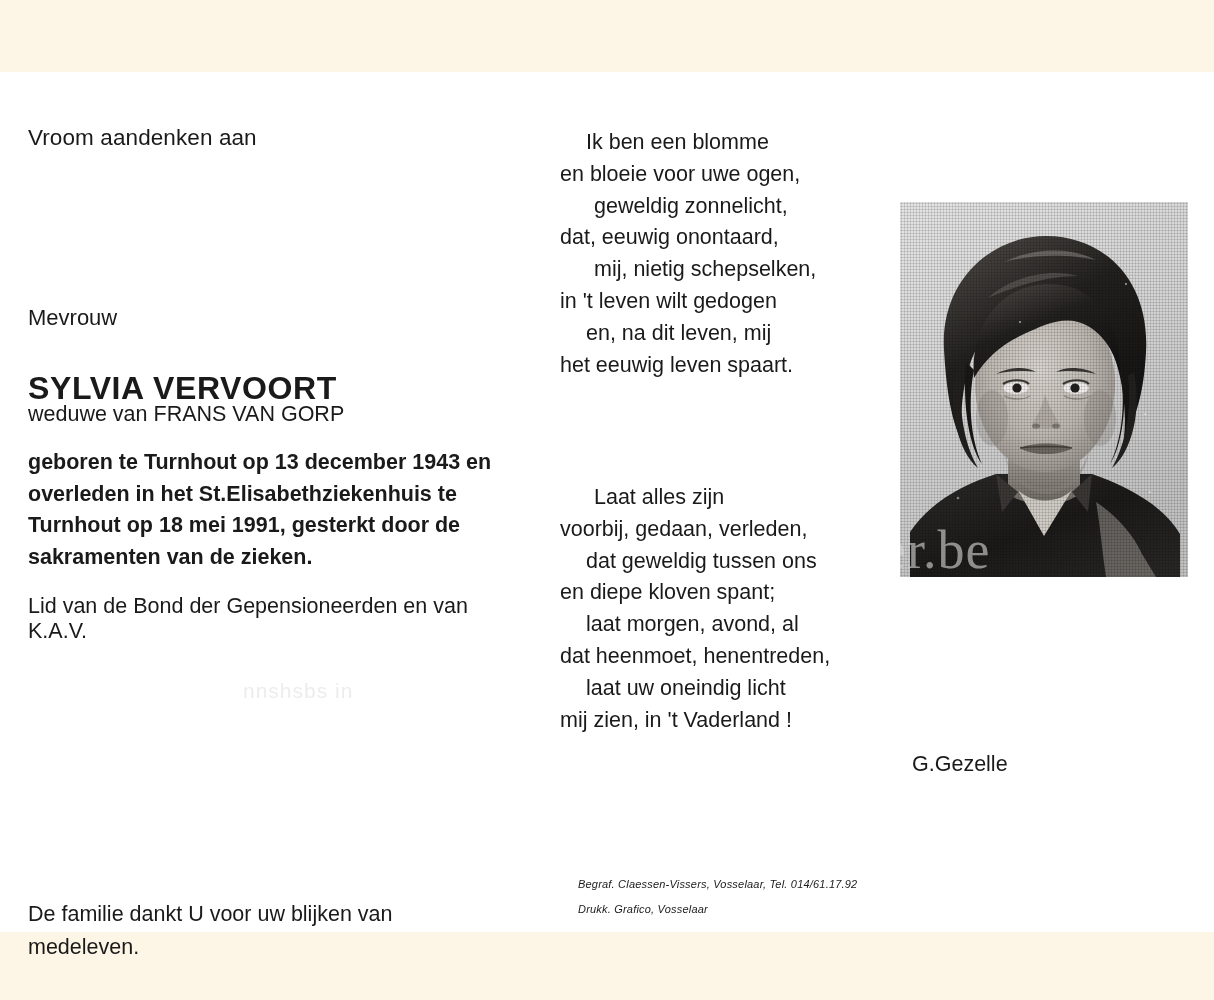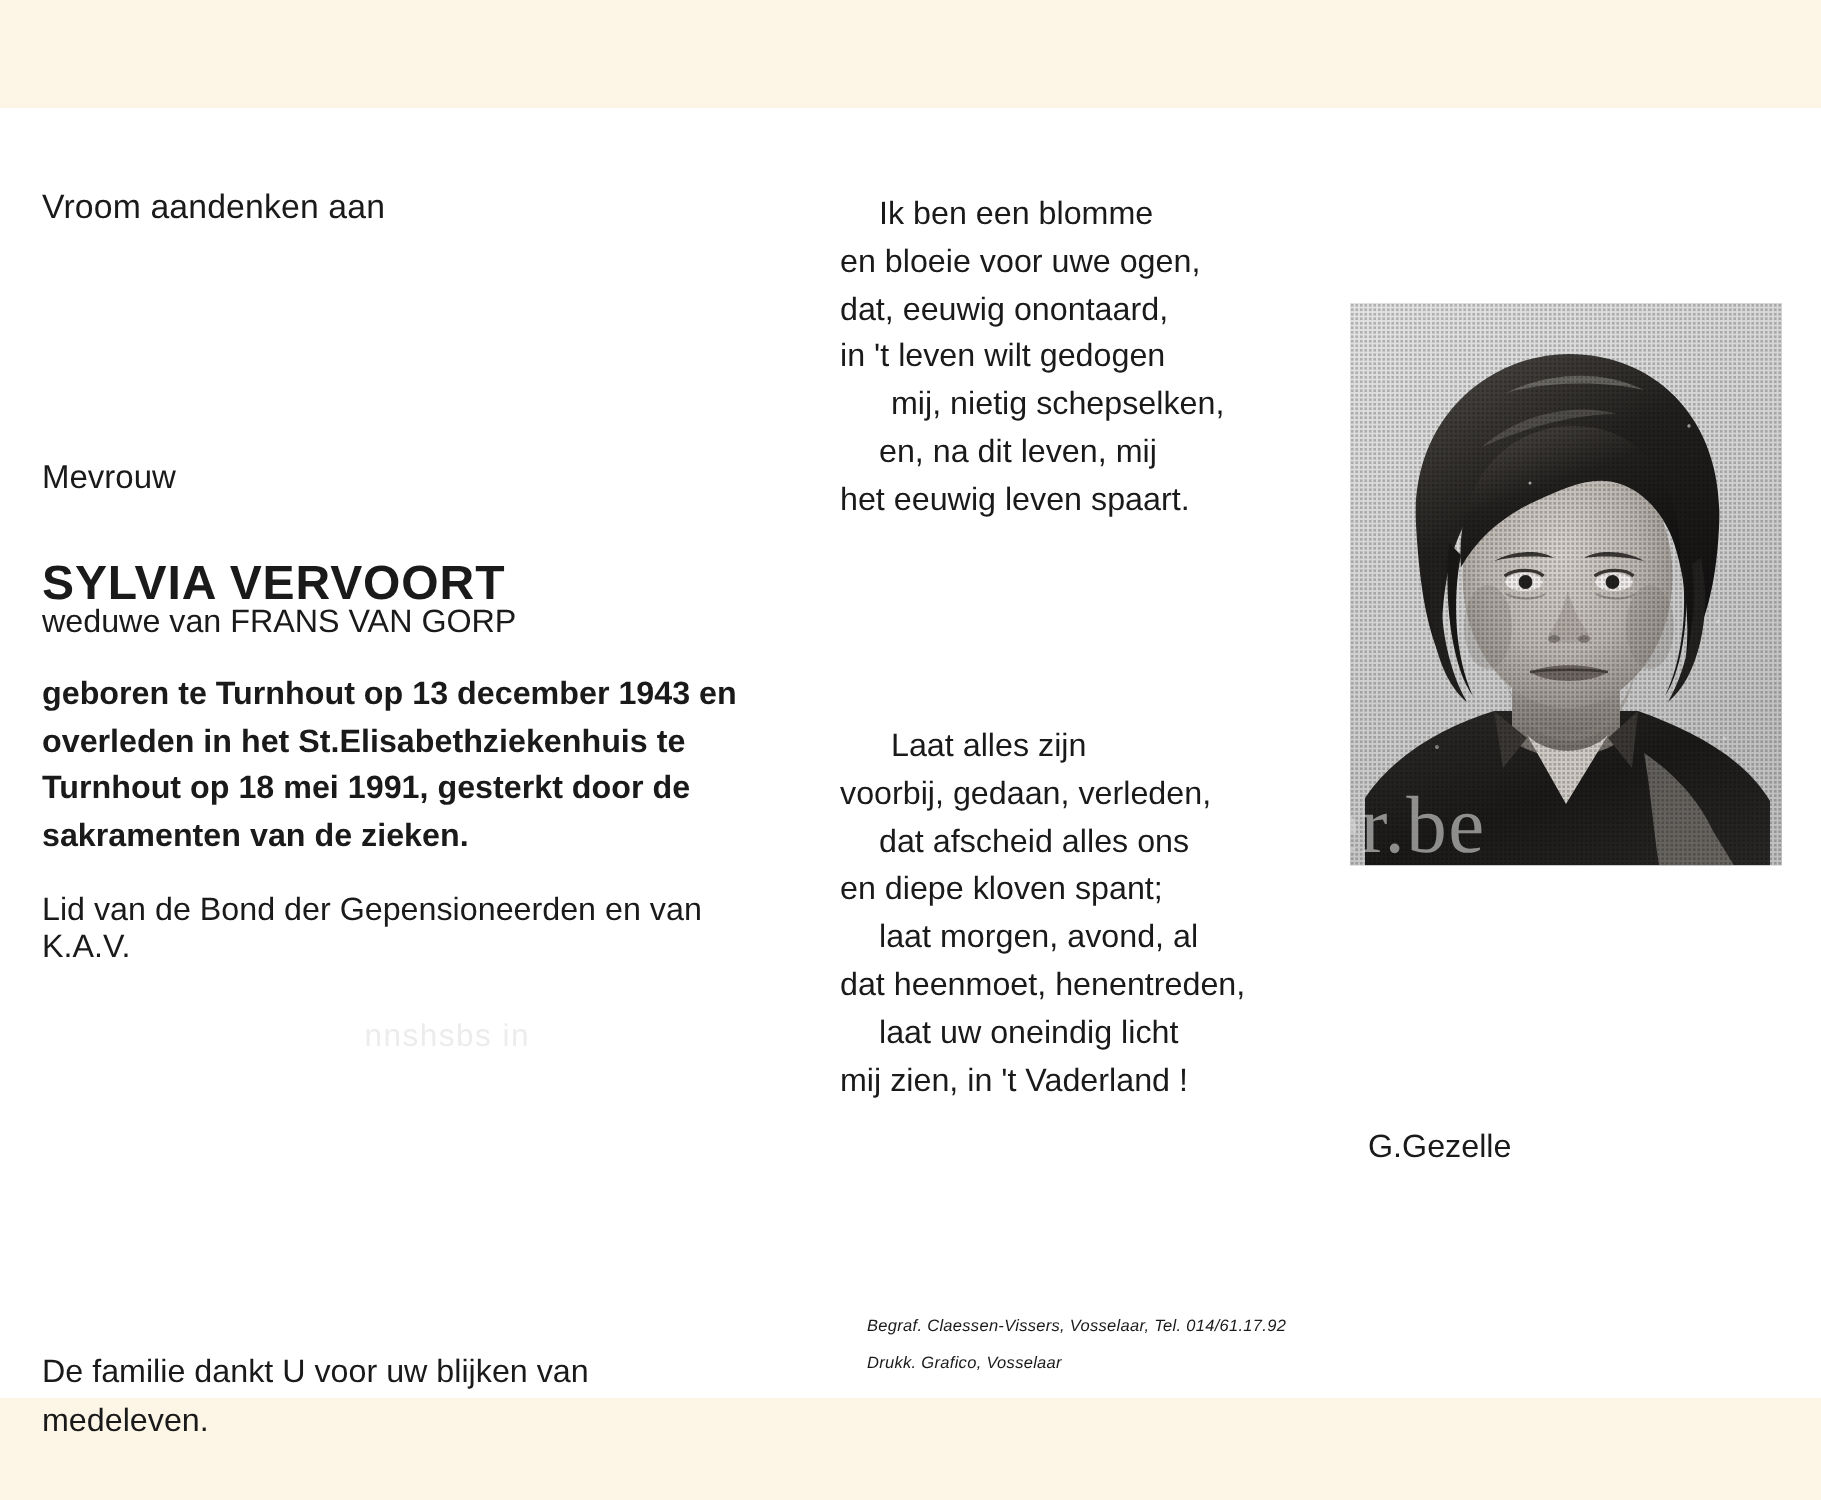--- a/index.html
+++ b/index.html
@@ -204,31 +204,32 @@
     <div class="membership-block">Lid van de Bond der Gepensioneerden en van K.A.V.</div>
 
     <div class="thanks-block">De familie dankt U voor uw blijken van medeleven.</div>
   </div>
 
   <div class="col-right">
 
     <div class="poem" id="poem-one">
       <span class="pline ind">Ik ben een blomme</span>
       <span class="pline">en bloeie voor uwe ogen,</span>
+      <span class="pline ind2">geweldig zonnelicht,</span>
       <span class="pline">dat, eeuwig onontaard,</span>
+      <span class="pline ind2">mij, nietig schepselken,</span>
       <span class="pline">in 't leven wilt gedogen</span>
-      <span class="pline ind2">mij, nietig schepselken,</span>
       <span class="pline ind">en, na dit leven, mij</span>
       <span class="pline">het eeuwig leven spaart.</span>
     </div>
 
     <div class="poem" id="poem-two">
       <span class="pline ind2">Laat alles zijn</span>
       <span class="pline">voorbij, gedaan, verleden,</span>
-      <span class="pline ind">dat afscheid alles ons</span>
+      <span class="pline ind">dat geweldig tussen ons</span>
       <span class="pline">en diepe kloven spant;</span>
       <span class="pline ind">laat morgen, avond, al</span>
       <span class="pline">dat heenmoet, henentreden,</span>
       <span class="pline ind">laat uw oneindig licht</span>
       <span class="pline">mij zien, in 't Vaderland !</span>
     </div>
 
     <div class="poem-attribution">G.Gezelle</div>
 
     <div class="printer-credits">

